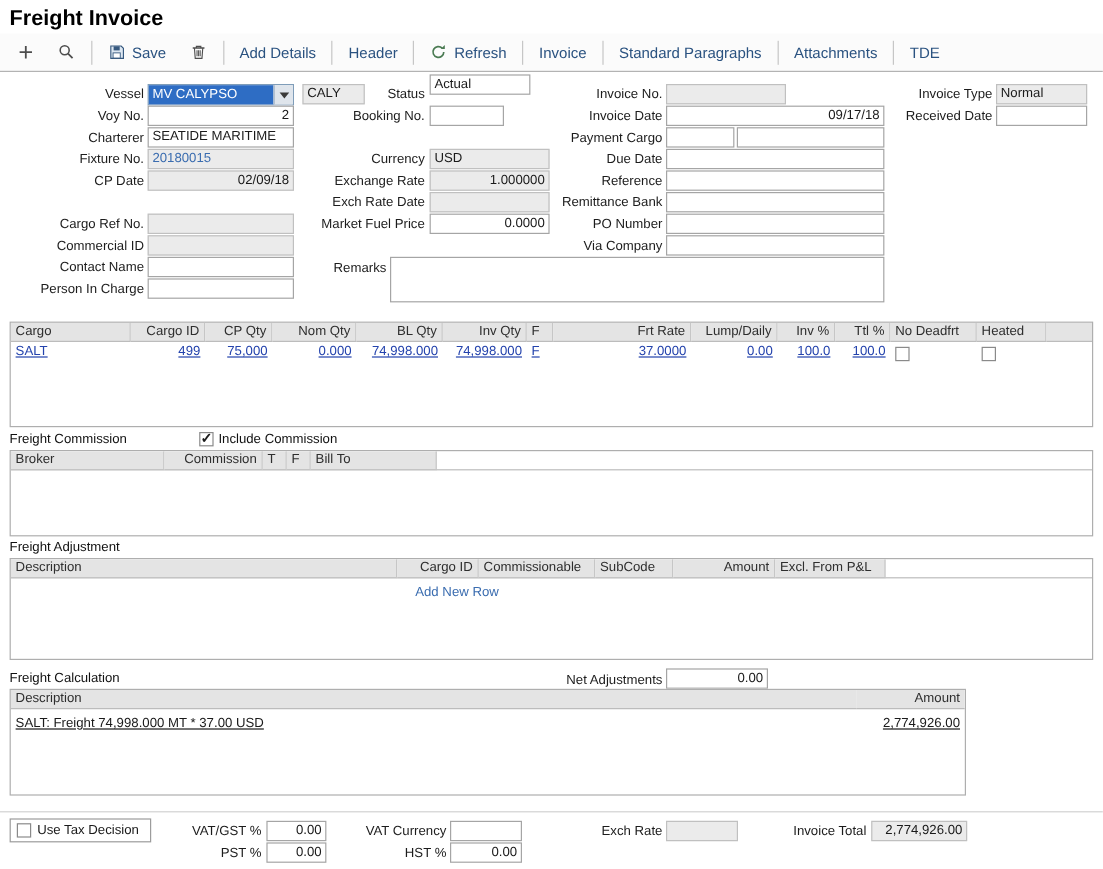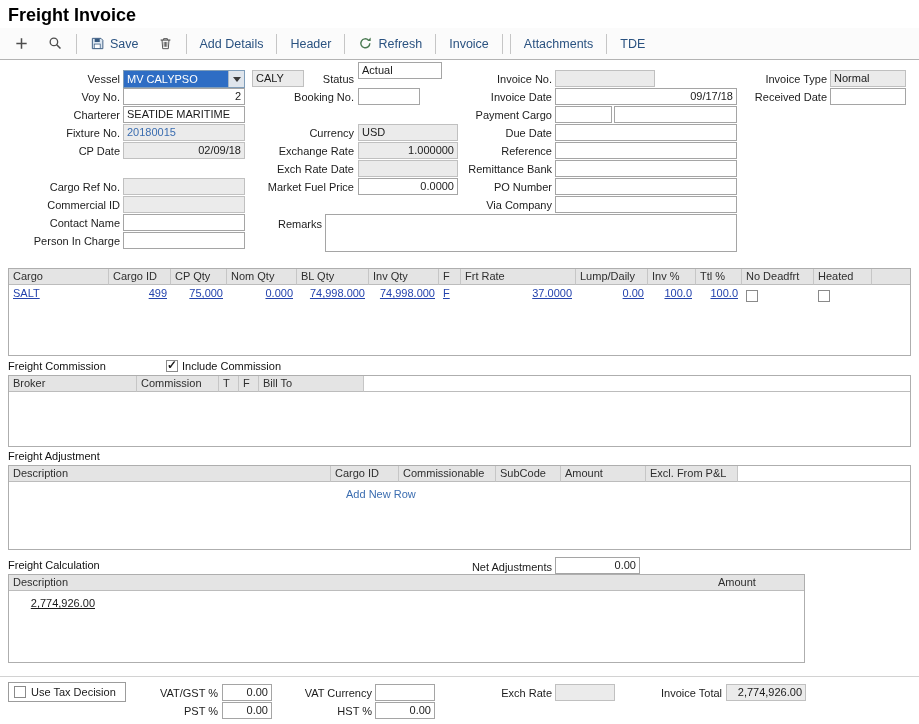--- a/index.html
+++ b/index.html
@@ -28,21 +28,21 @@
 
   #vessel-combo { position:absolute; left:123px; top:70px; width:122px; height:18px; border:1px solid #7f9db9; background:#fff; display:flex; }
   #vessel-combo .vsel { flex:1; background:#2e6dc4; color:#fff; line-height:16px; padding:0 3px; overflow:hidden; white-space:nowrap; }
   #vessel-combo .vbtn { width:16px; background:#dfe5ec; border-left:1px solid #aab8c8; display:flex; align-items:center; justify-content:center; cursor:pointer; }
   .caret { width:0; height:0; border-left:4px solid transparent; border-right:4px solid transparent; border-top:5px solid #3a3a3a; }
 
   .sec { position:absolute; white-space:nowrap; color:#111; }
   .tbl { position:absolute; border:1px solid #aeaeae; background:#fff; overflow:hidden; }
   .thead { display:flex; height:16px; }
   .th { height:16px; line-height:15px; padding:0 4px; background:#e4e4e4; border-right:1px solid #c6c6c6; border-bottom:1px solid #bcbcbc; color:#2e2e2e; white-space:nowrap; overflow:hidden; flex-shrink:0; }
-  .th.r { }
+  .th.r { text-align:right; }
   .th.fill { flex:1; border-right:none; }
   .th.empty { flex:1; background:transparent; border-right:none; }
   .trow { display:flex; height:17px; line-height:17px; }
   .td { padding:0 4px; white-space:nowrap; overflow:hidden; color:#2443ad; flex-shrink:0;text-decoration:underline; }
   .td.r { text-align:right; }
   .td.dark { color:#1a1a1a; }
   .tfill { flex:1; }
 
   .cb { display:inline-block; width:12px; height:12px; border:1px solid #8a8a8a; background:#fff; position:relative; vertical-align:middle; flex-shrink:0; }
   .cb.checked::after { content:"\2713"; position:absolute; left:0px; top:-3px; font-size:12px; font-weight:bold; color:#1a1a1a; }
@@ -99,20 +99,23 @@
         <path d="M12.6 7.8a4.8 4.8 0 1 1-1.4-3.4" fill="none" stroke="#4a7a52" stroke-width="1.5"></path>
         <path d="M13.5 1.6v3.6H9.9z" fill="#4a7a52"></path>
       </svg>
     <span>Refresh</span>
   </div>
   <div class="tsep"></div>
   <div class="tbtn">
     <span>Invoice</span>
   </div>
   <div class="tsep"></div>
+  <div class="tbtn">
+    <span>Standard Paragraphs</span>
+  </div>
   <div class="tsep"></div>
   <div class="tbtn">
     <span>Attachments</span>
   </div>
   <div class="tsep"></div>
   <div class="tbtn">
     <span>TDE</span>
   </div>
 </div>
 
@@ -269,20 +272,21 @@
 <div class="sec" style="left:8px;top:559px">Freight Calculation</div>
 <div class="lbl" style="left:440px;top:559px;width:112px">Net Adjustments</div>
 <div class="fld num" style="left:555px;top:557px;width:85px">0.00</div>
 
 <div class="tbl" style="left:8px;top:574px;width:797px;height:89px">
   <div class="thead">
     <div class="th" style="flex:1;border-right:none">Description</div>
     <div class="th r fill" style="flex:none;width:90px">Amount</div>
   </div>
   <div class="trow" style="margin-top:4px">
+    <div class="td dark" style="flex:1">SALT: Freight 74,998.000 MT * 37.00 USD</div>
     <div class="td dark r" style="width:90px">2,774,926.00</div>
   </div>
 </div>
 
 <div class="hr"></div>
 
 <div id="taxbox">
   <span class="cb"></span>
   <span>Use Tax Decision</span>
 </div>

